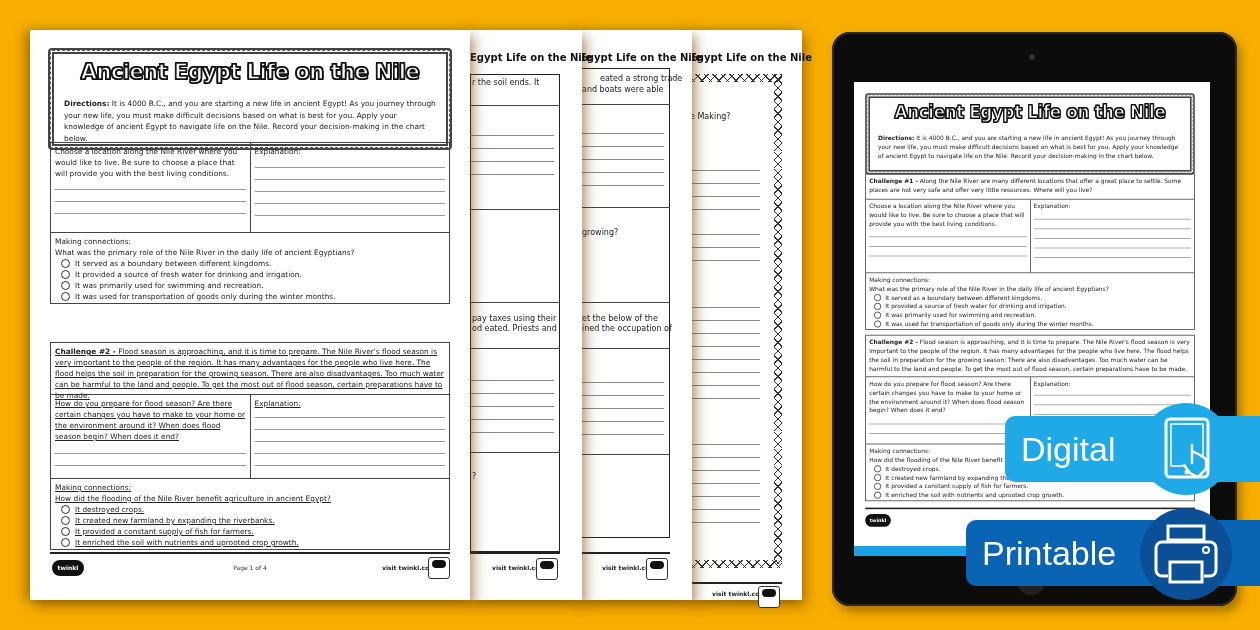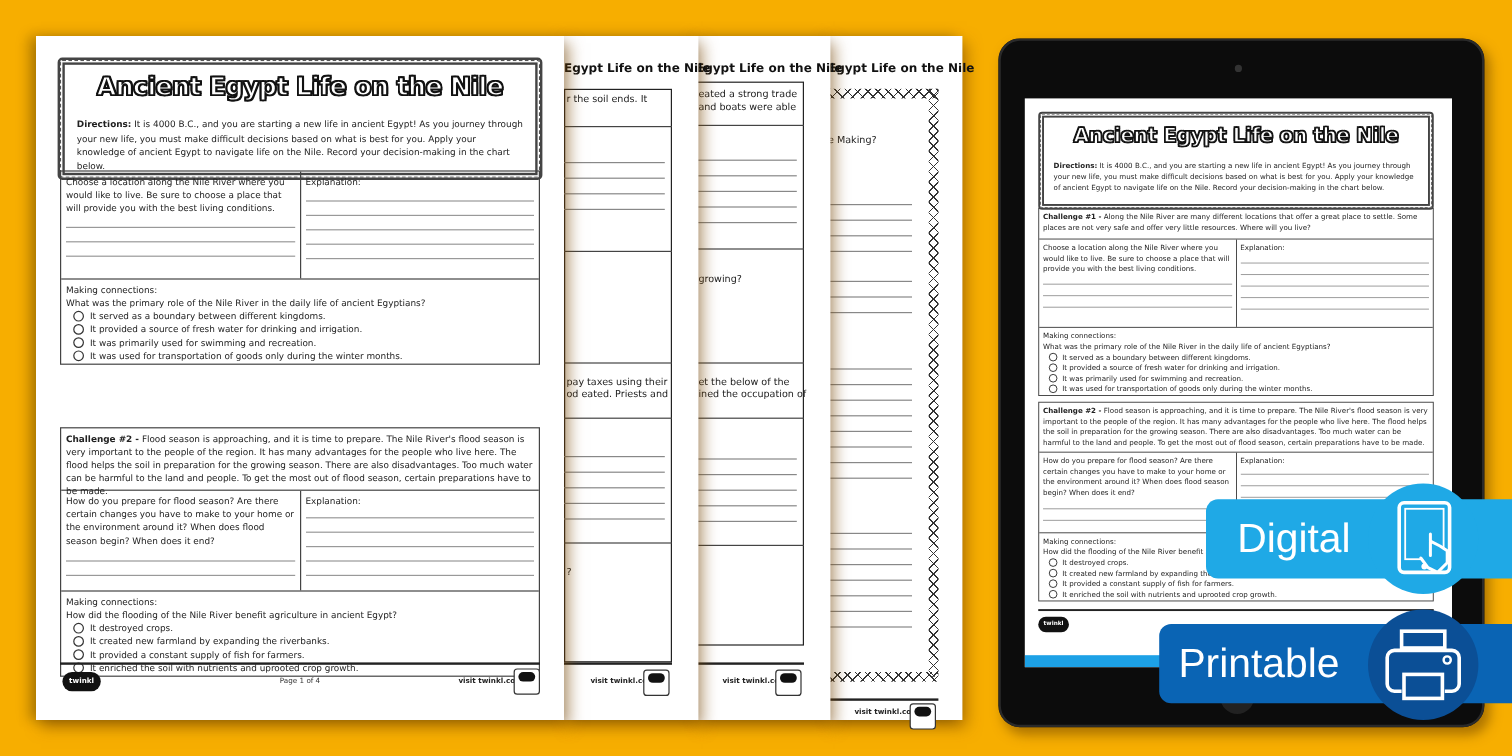--- a/index.html
+++ b/index.html
@@ -95,21 +95,21 @@
   .screen .inner { position:absolute; left:0; top:0; width:440px; height:570px; transform: scale(0.8); transform-origin: 0 0; }
   .screen .bluebar { position:absolute; left:0; bottom:0; width:100%; height:10px; background:#1da1e6; }
   .home-btn { position:absolute; left:185px; top:535px; width:28px; height:28px; border-radius:50%; background:#222; }
 
   
   .pill {
     position:absolute; color:#fff; font-family:"Liberation Sans", sans-serif;
     display:flex; align-items:center;
   }
   .pill-digital { left:1005px; top:416px; width:255px; height:66px; background:#1fa9e6; border-radius:10px 0 0 10px; }
-  .pill-digital .lbl { font-size:34px; padding-left:26px; }
+  .pill-digital .lbl { font-size:34px; padding-left:16px; }
   .pill-printable { left:966px; top:520px; width:294px; height:66px; background:#0a64b4; border-radius:10px 0 0 10px; }
   .pill-printable .lbl { font-size:34px; padding-left:16px; }
   .circle {
     position:absolute; width:92px; height:92px; border-radius:50%;
   }
   .circle-digital { left:1140px; top:403px; background:#1fa9e6; }
   .circle-printable { left:1140px; top:508px; background:#0b4f96; }
 </style>
 </head>
 <body>
@@ -143,21 +143,21 @@
   <div class="hline" style="left:0; width:70px; top:479px;"></div>
   <div class="hline" style="left:0; width:70px; top:492px;"></div>
   <div class="footer-rule" style="left:0; width:92px; top:552px;"></div>
   <div class="visit" style="left:22px; top:560px;">visit twinkl.com</div>
   <div class="badge" style="left:68px; top:556px;"></div>
 </div>
 
 <div class="sheet back" style="left:580px; width:112px;">
   <div class="ptitle">Egypt Life on the Nile</div>
   <div class="box" style="left:0; top:38px; width:90px; height:470px;"></div>
-  <div class="frag" style="left:2px; top:42px;">eated a strong trade</div>
+  <div class="frag" style="left:20px; top:42px;">eated a strong trade</div>
   <div class="frag" style="left:2px; top:53px;">and boats were able</div>
   <div class="hline" style="left:0; width:90px; top:74px; background:#444;"></div>
   <div class="hline" style="left:0; width:84px; top:103px;"></div>
   <div class="hline" style="left:0; width:84px; top:116px;"></div>
   <div class="hline" style="left:0; width:84px; top:129px;"></div>
   <div class="hline" style="left:0; width:84px; top:142px;"></div>
   <div class="hline" style="left:0; width:84px; top:155px;"></div>
   <div class="hline" style="left:0; width:90px; top:177px; background:#444;"></div>
   <div class="frag" style="left:2px; top:196px;">growing?</div>
   <div class="hline" style="left:0; width:90px; top:272px; background:#444;"></div>
@@ -246,21 +246,21 @@
           <span class="radio"></span>
           <span>It was primarily used for swimming and recreation.</span>
         </div>
       <div class="opt">
           <span class="radio"></span>
           <span>It was used for transportation of goods only during the winter months.</span>
         </div>
     </div>
   </div>
 
-  <div class="table" style="top:326px;">
+  <div class="table" style="top:312px;text-decoration:underline;">
     <div class="row cell" style="height:52px;">
       <span class="chal">Challenge #2 -</span>
       <span>Flood season is approaching, and it is time to prepare. The Nile River's flood season is very important to the people of the region. It has many advantages for the people who live here. The flood helps the soil in preparation for the growing season. There are also disadvantages. Too much water can be harmful to the land and people. To get the most out of flood season, certain preparations have to be made.</span>
     </div>
     <div class="row split" style="height:84px;">
       <div>
         <div class="cell">How do you prepare for flood season? Are there certain changes you have to make to your home or the environment around it? When does flood season begin? When does it end?</div>
         <div class="lines" style="top:58px;">
             <span></span>
             <span></span>

